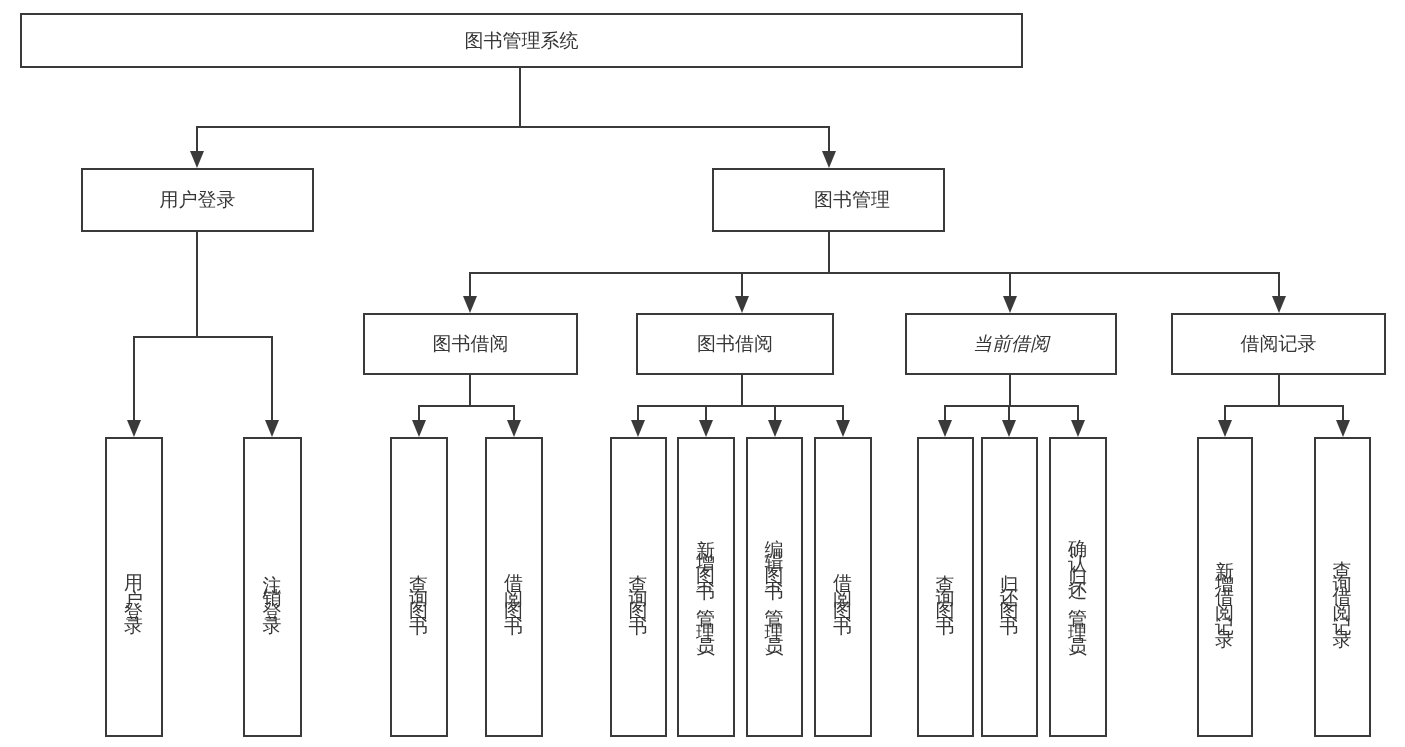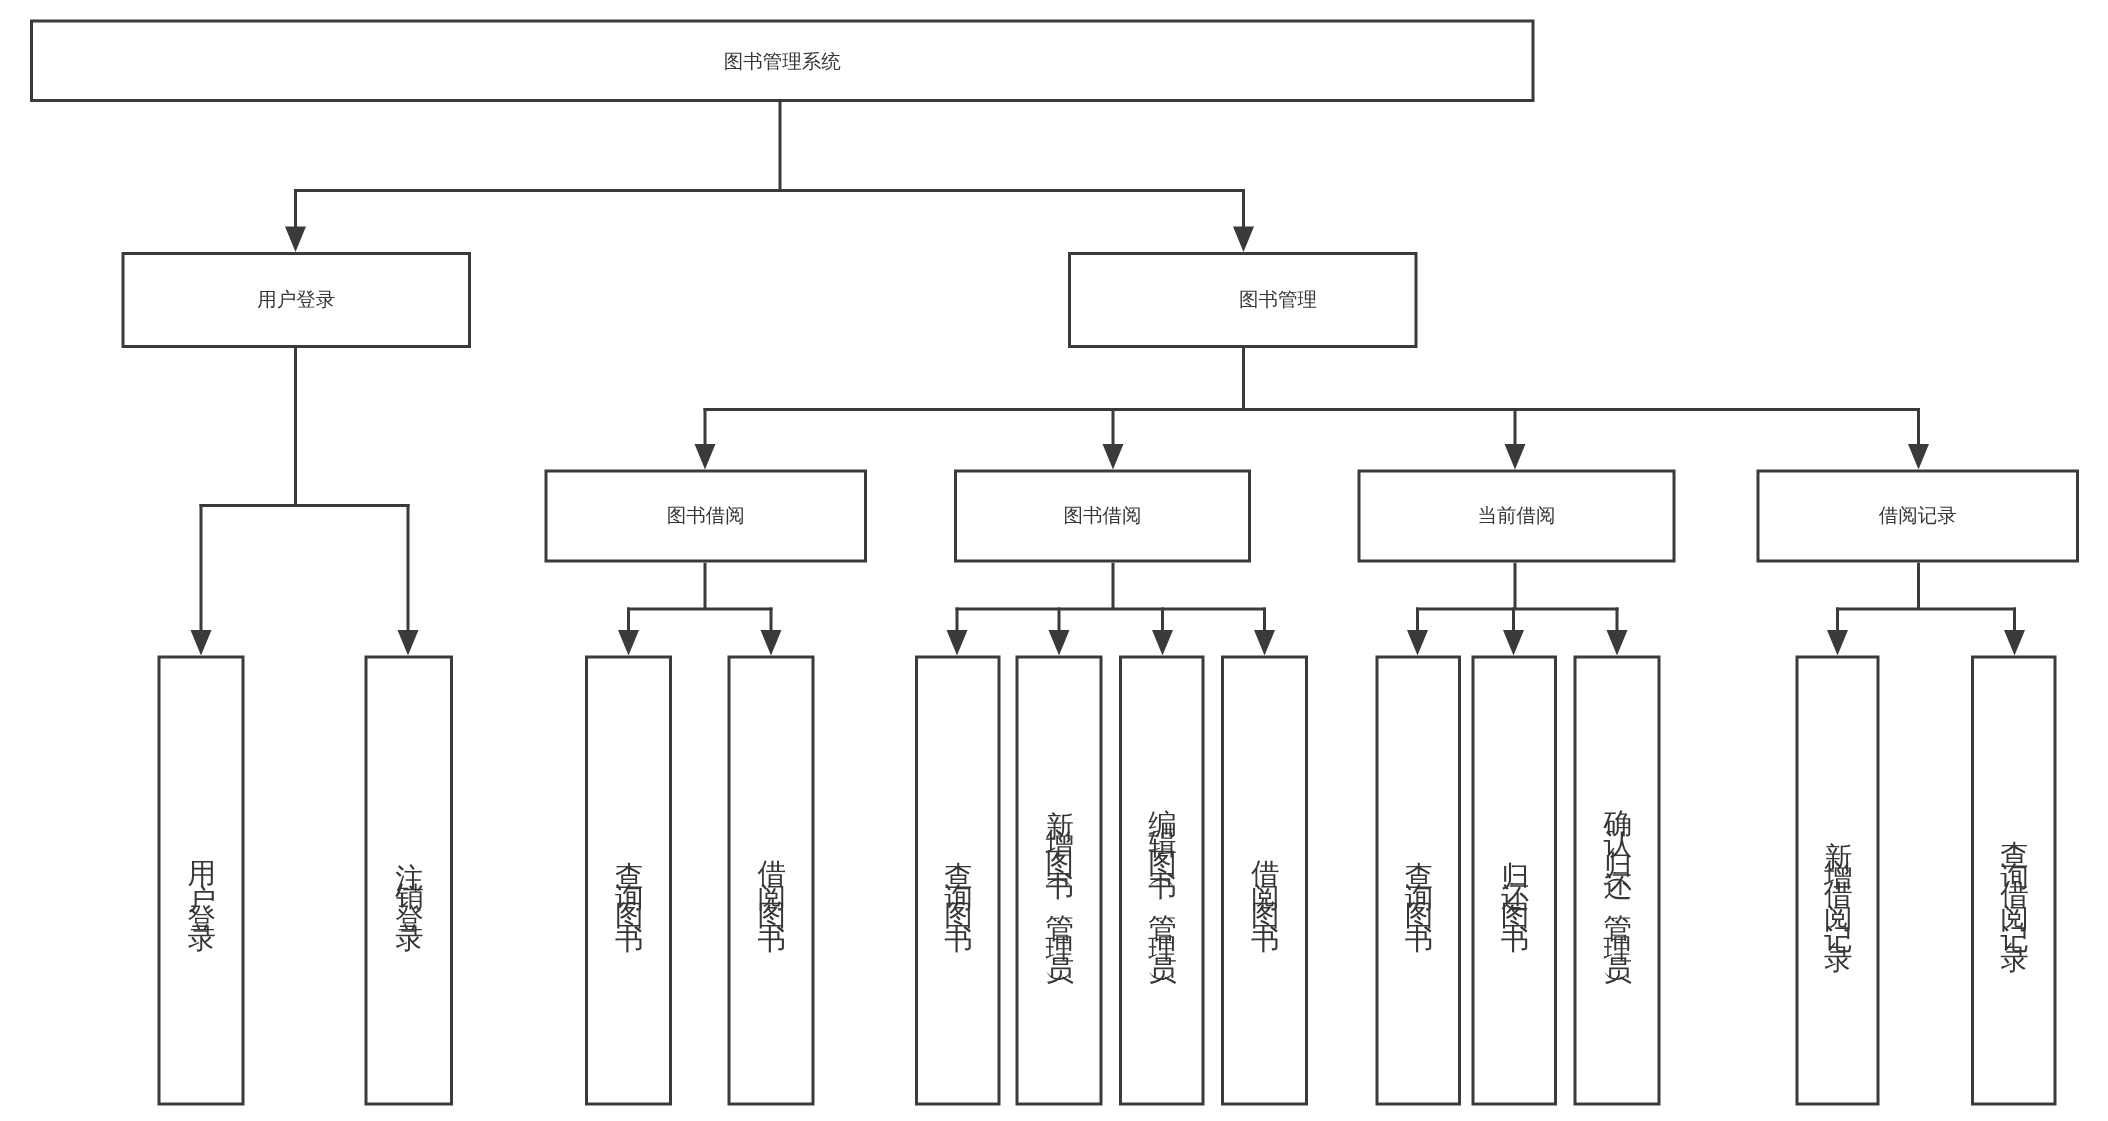--- a/index.html
+++ b/index.html
@@ -34,21 +34,21 @@
     position:absolute;
     box-sizing:border-box;
     border:2px solid var(--line);
     background:#ffffff;
     display:flex;
     align-items:center;
     justify-content:center;
     color:var(--text);
   }
   .node span{
-    font-size:13px;
+    font-size:19px;
     color:var(--text);
     white-space:nowrap;
   }
   .node.v span{
     writing-mode:vertical-rl;
     text-orientation:mixed;
     letter-spacing:14px;
     font-size:19px;
     line-height:1;
   }
@@ -139,21 +139,21 @@
   <div class="node" style="left:712px;top:168px;width:233px;height:64px;padding-left:47px;">
     <span>图书管理</span>
   </div>
 
   <div class="node" style="left:363px;top:313px;width:215px;height:62px;">
     <span>图书借阅</span>
   </div>
   <div class="node" style="left:636px;top:313px;width:198px;height:62px;">
     <span>图书借阅</span>
   </div>
-  <div class="node" style="left:905px;top:313px;width:212px;height:62px;">
+  <div class="node" style="left:905px;top:313px;width:212px;height:62px;font-style:italic;">
     <span>当前借阅</span>
   </div>
   <div class="node" style="left:1171px;top:313px;width:215px;height:62px;">
     <span>借阅记录</span>
   </div>
 
   <div class="node v" style="left:105px;top:437px;width:58px;height:300px;">
     <span>用户登录</span>
   </div>
   <div class="node v" style="left:243px;top:437px;width:59px;height:300px;">

